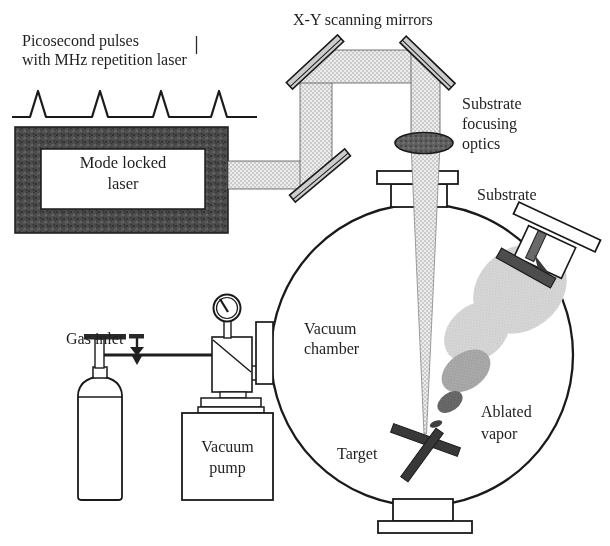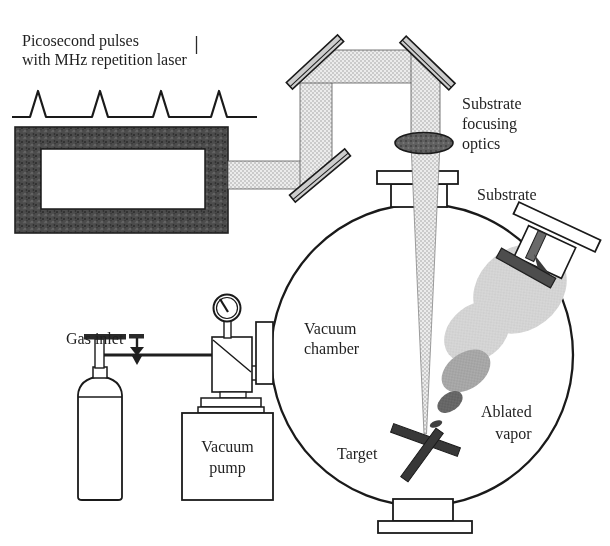--- a/index.html
+++ b/index.html
@@ -12,21 +12,21 @@
   .lbl{position:absolute;font-size:16px;line-height:19px;white-space:nowrap;}
   .lbl span{display:block;}
   .lbl-pulses{left:22px;top:31px;width:216px;text-align:left;}
   .lbl-mirrors{left:293px;top:10px;}
   .lbl-optics{left:462px;top:94px;line-height:20px;}
   .lbl-substrate{left:477px;top:185px;}
   .lbl-chamber{left:304px;top:319px;line-height:20px;}
   .lbl-gas{left:66px;top:301px;margin-top:28px;}
   .lbl-pump{left:182px;top:436px;width:91px;text-align:center;line-height:21px;}
   .lbl-target{left:337px;top:444px;}
-  .lbl-vapor{left:481px;top:401px;line-height:22px;text-align:right;}
+  .lbl-vapor{left:481px;top:401px;line-height:22px;}
   .lbl-laser{left:41px;top:152px;width:164px;text-align:center;line-height:21px;font-size:16.5px;}
 </style>
 </head>
 <body>
 
 <div class="stage">
 
   <svg width="610" height="546" viewBox="0 0 610 546">
     <defs>
       <pattern id="beamDots" width="4" height="4" patternUnits="userSpaceOnUse">
@@ -152,20 +152,23 @@
     <rect x="201" y="398" width="60" height="9" fill="#ffffff" stroke="#1a1a1a" stroke-width="1.5"></rect>
     <rect x="198" y="407" width="66" height="6" fill="#ffffff" stroke="#1a1a1a" stroke-width="1.5"></rect>
     <rect x="182" y="413" width="91" height="87" fill="#ffffff" stroke="#1a1a1a" stroke-width="1.8"></rect>
   </svg>
 
   <div class="lbl lbl-pulses">
     <span>Picosecond pulses</span>
     <span>with MHz repetition laser</span>
   </div>
 
+  <div class="lbl lbl-mirrors">
+    <span>X-Y scanning mirrors</span>
+  </div>
 
   <div class="lbl lbl-optics">
     <span>Substrate</span>
     <span>focusing</span>
     <span>optics</span>
   </div>
 
   <div class="lbl lbl-substrate">
     <span>Substrate</span>
   </div>
@@ -187,15 +190,17 @@
   <div class="lbl lbl-target">
     <span>Target</span>
   </div>
 
   <div class="lbl lbl-vapor">
     <span>Ablated</span>
     <span>vapor</span>
   </div>
 
   <div class="lbl lbl-laser">
+    <span>Mode locked</span>
+    <span>laser</span>
   </div>
 
 </div>
 
 </body></html>

